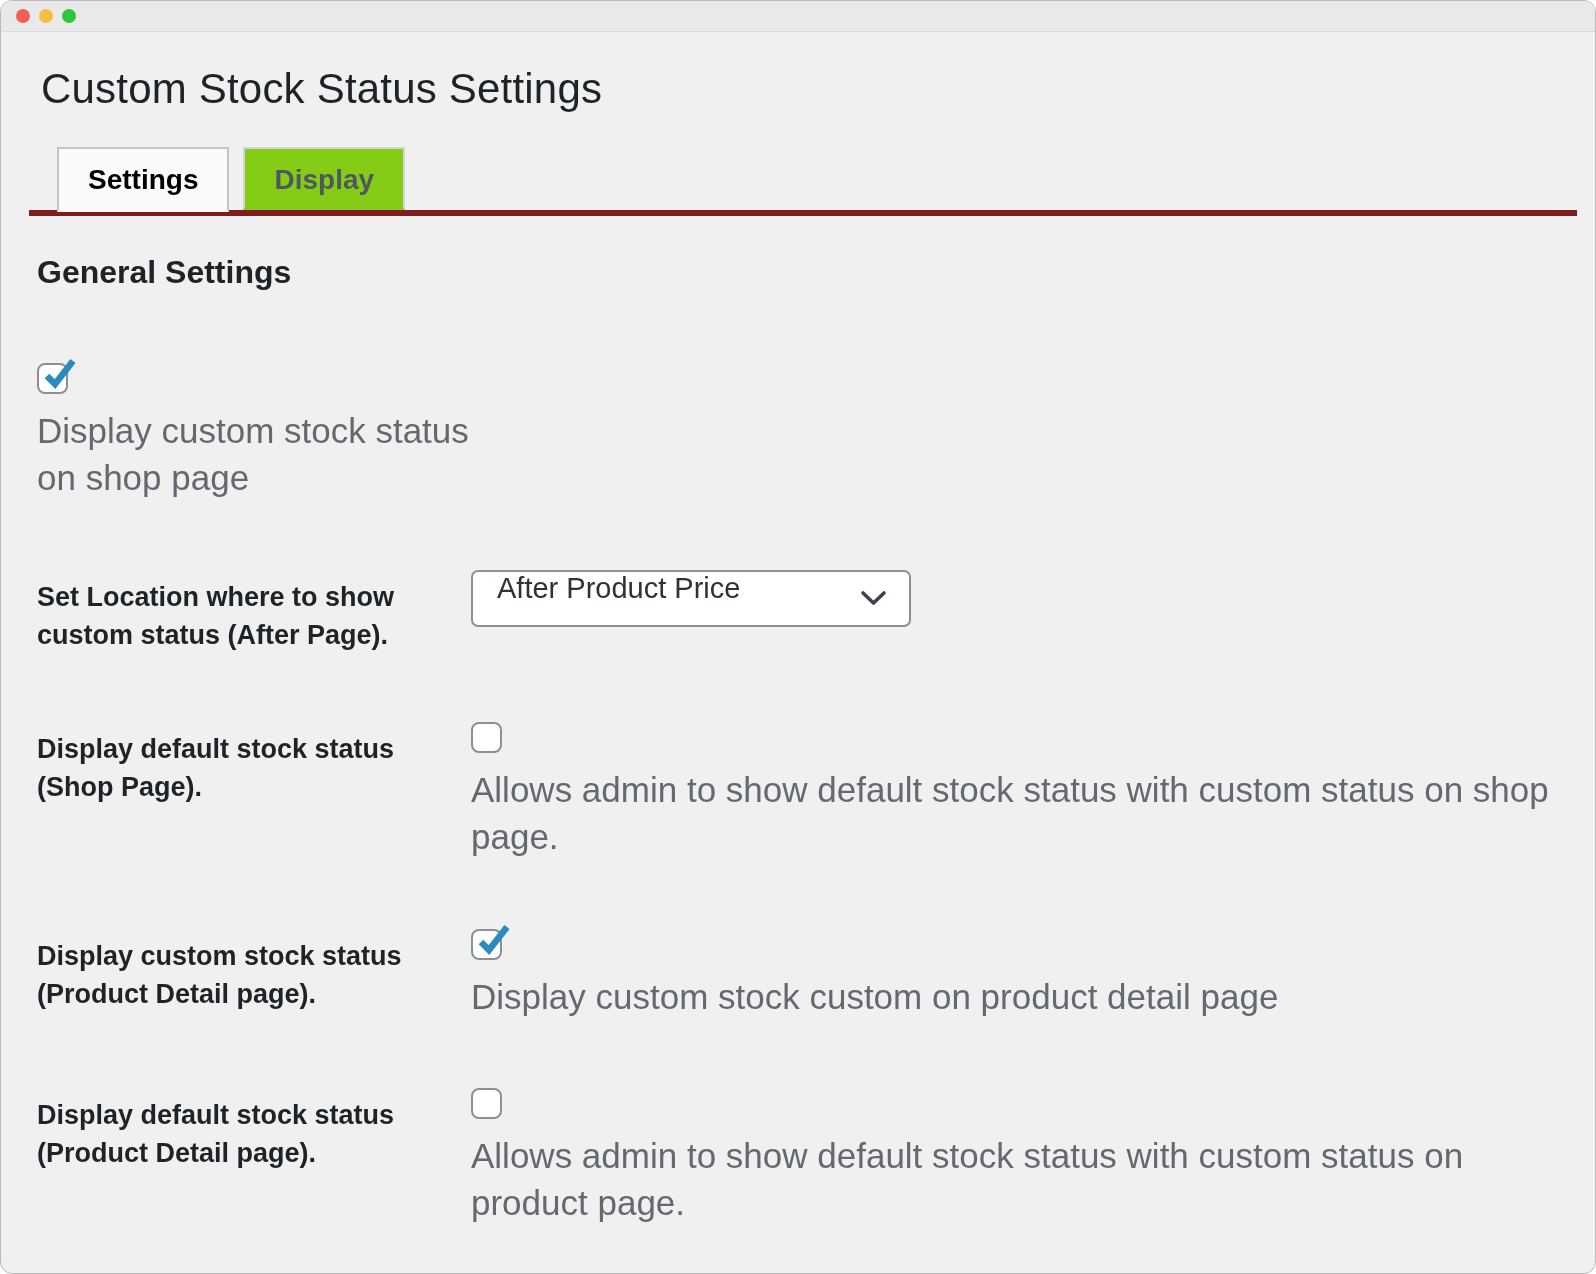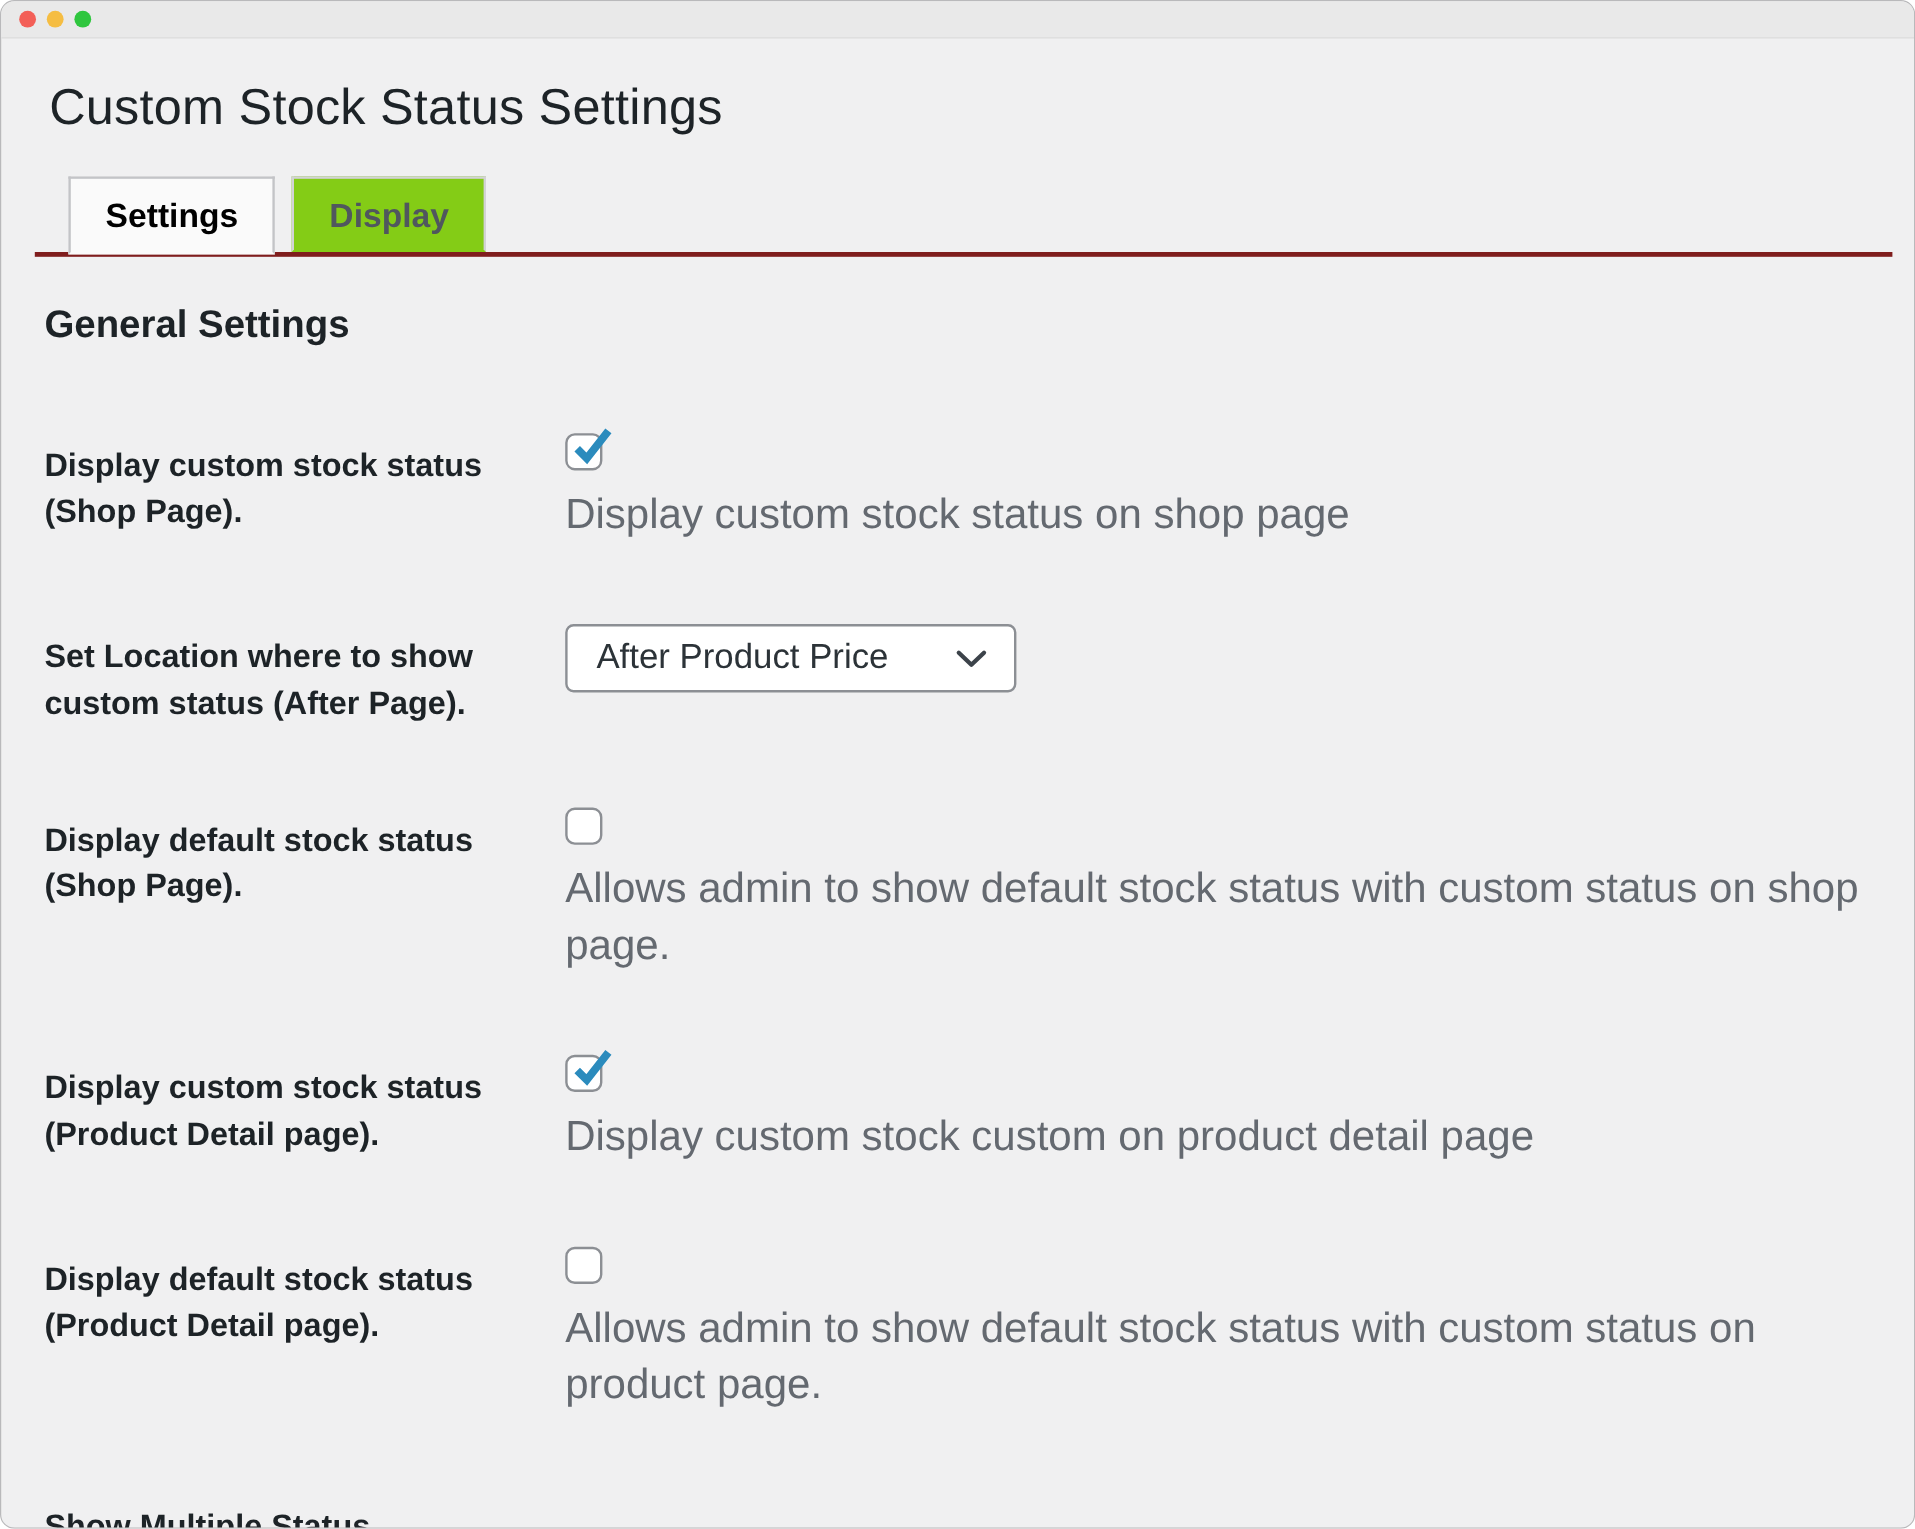--- a/index.html
+++ b/index.html
@@ -17,21 +17,21 @@
   .light.red    { background:#f35f57; }
   .light.yellow { background:#f5bd42; }
   .light.green  { background:#2fc63e; }
 
   
   .page { padding:33px 12px 0 0; }
   h1.page-title { margin:0 40px 34px 40px; font-size:42px; font-weight:500;
     color:#1d2327; letter-spacing:0.2px; }
 
   
-  .tabs { margin:0 6px 0 28px; border-bottom:4px solid #7f1d1d;
+  .tabs { margin:0 6px 0 28px; border-bottom:6px solid #7f1d1d;
     display:flex; align-items:flex-end; }
   .tab { font-size:28px; font-weight:700; padding:15px 29px 14px 29px;
     border:2px solid #c9cacc; border-bottom:none; margin-bottom:-2px;
     cursor:pointer; }
   .tab.active { background:#fafafa; color:#000000; margin-left:28px;
     border-color:#c3c4c7; border-bottom:2px solid #fafafa; }
   .tab.inactive { background:#84cc16; color:#50575e; margin-left:14px;
     border-color:#d3d3d5; border-bottom:2px solid transparent; margin-bottom:0;
     padding-bottom:12px; }
 
@@ -48,22 +48,22 @@
 
   
   .checkbox { position:relative; display:inline-block; width:31px; height:31px;
     background:#ffffff; border:2px solid #8c8f94; border-radius:8px;
     cursor:pointer; vertical-align:top; }
   .checkbox svg.check { display:none; position:absolute; top:-9px; left:1px;
     width:38px; height:38px; }
   .checkbox.checked svg.check { display:block; }
 
   
-  .select-box { position:relative; display:inline-flex; align-items:center;
-    width:376px; height:57px; background:#ffffff; border:2px solid #8c8f94;
+  .select-box { position:relative; display:inline-flex; align-items:flex-start;
+    width:440px; height:57px; background:#ffffff; border:2px solid #8c8f94;
     border-radius:7px; padding:0 24px; cursor:pointer; }
   .select-value { font-size:29px; color:#2c3338; }
   .select-box svg.chevron { position:absolute; right:22px; top:50%;
     margin-top:-8px; }
 
   .description { font-size:35px; color:#646970; margin-top:13px;
     line-height:1.35; }
   .row-field .select-box + .description { margin-top:18px; }
 </style>
 </head>
@@ -85,21 +85,20 @@
 
     <div class="tabs">
       <div class="tab active">Settings</div>
       <div class="tab inactive">Display</div>
     </div>
 
     <h2 class="section-heading">General Settings</h2>
 
     <div class="form-table">
   <div class="row">
-    <div class="row-label">Display custom stock status (Shop Page).</div>
     <div class="row-field">
       <span class="checkbox checked">
         <svg class="check" viewBox="0 0 38 38">
           <polyline points="7,20 15,28 33,5" fill="none" stroke="#2b8bbd" stroke-width="6.5" stroke-linecap="butt" stroke-linejoin="miter"></polyline>
         </svg>
       </span>
       
       <p class="description">Display custom stock status on shop page</p>
     </div>
   </div>

